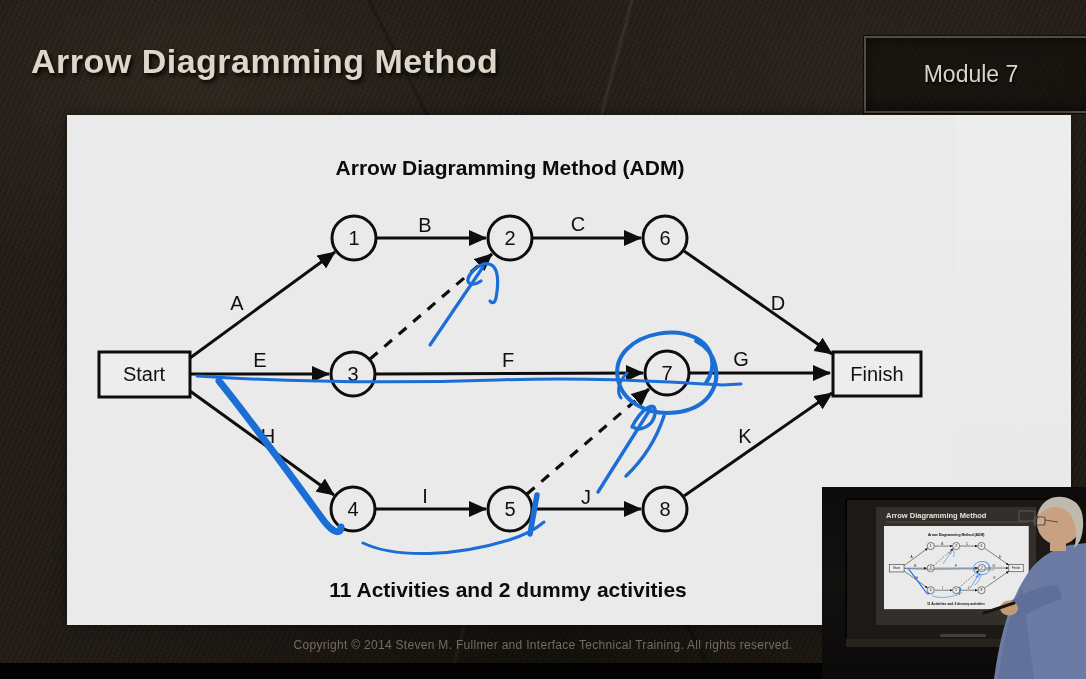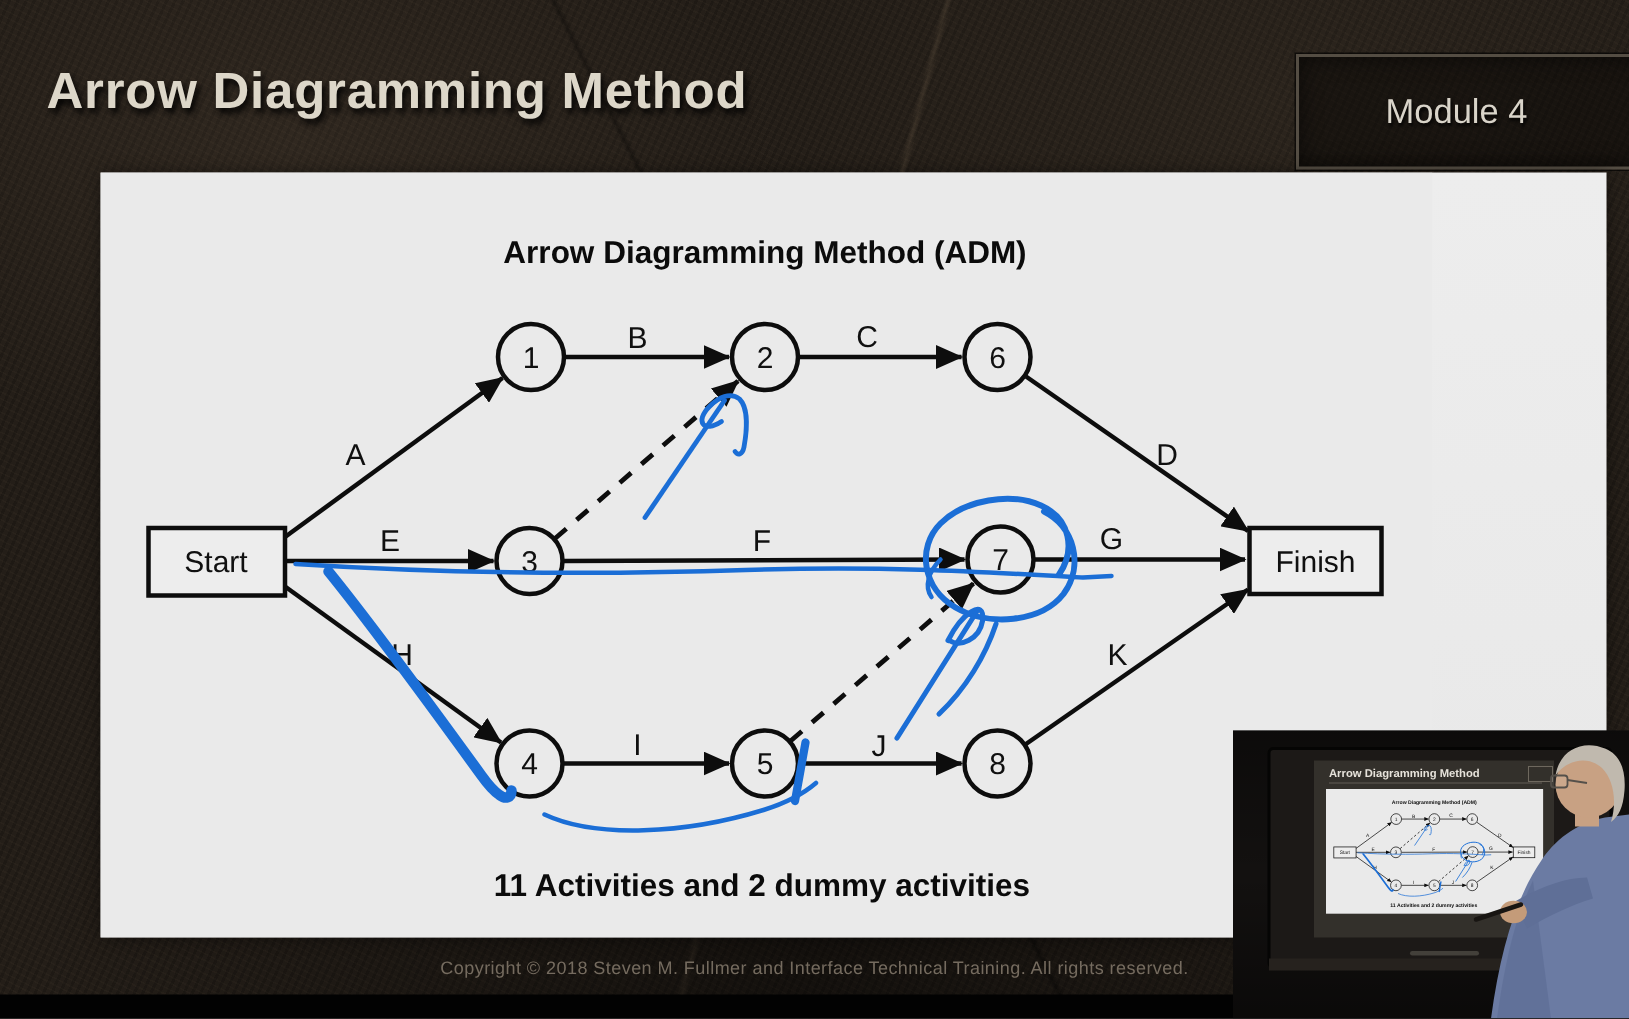--- a/index.html
+++ b/index.html
@@ -48,24 +48,24 @@
 </style>
 </head>
 <body>
 
 <div class="stage">
   <div class="bg"></div>
 
   <div class="page-title">Arrow Diagramming Method</div>
 
   <div class="module-badge">
-    <span>Module 4</span>
+    <span>Module 7</span>
   </div>
 
-  <div class="copyright">Copyright © 2018 Steven M. Fullmer and Interface Technical Training. All rights reserved.</div>
+  <div class="copyright">Copyright © 2014 Steven M. Fullmer and Interface Technical Training. All rights reserved.</div>
   <div class="black-bar"></div>
 
   <div class="slide">
     <svg width="888" height="510" viewBox="0 0 888 510">
       <defs>
         <marker id="arrow" markerUnits="userSpaceOnUse" markerWidth="20" markerHeight="16" refX="17" refY="8" orient="auto">
           <path d="M0,0 L18,8 L0,16 Z" fill="#0d0d0d"></path>
         </marker>
       </defs>
 

